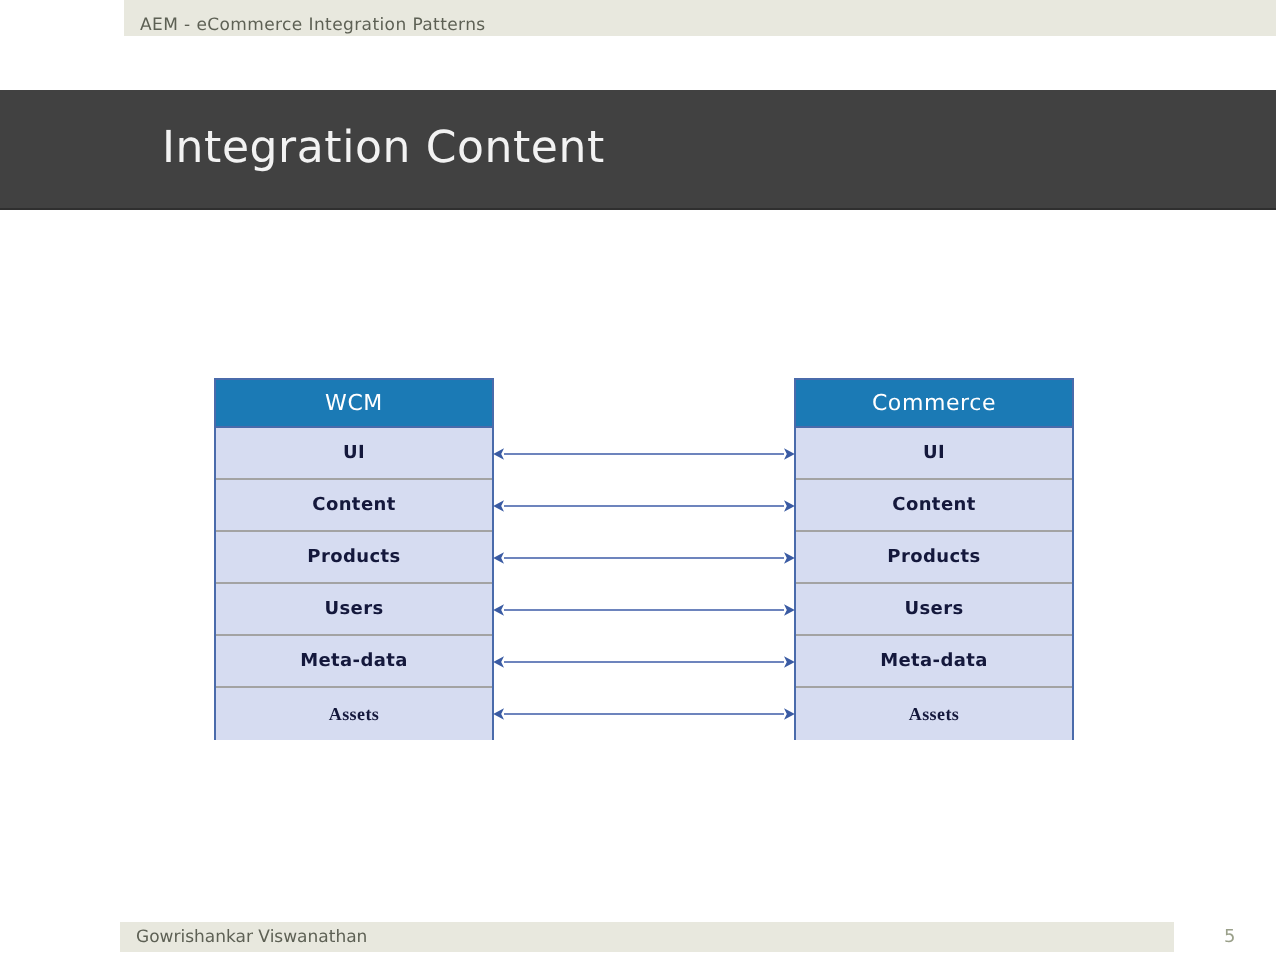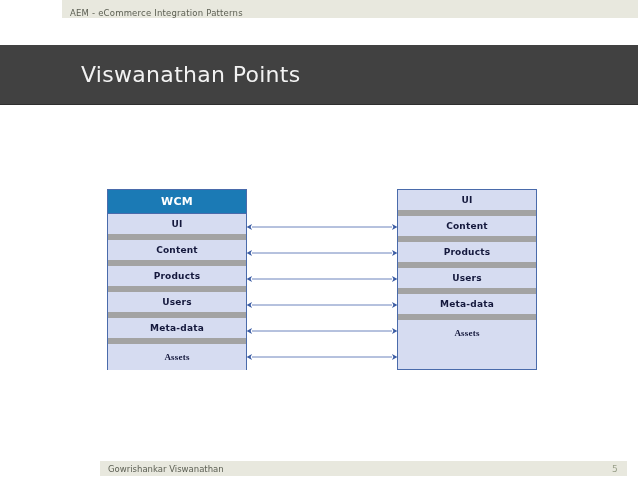--- a/index.html
+++ b/index.html
@@ -62,39 +62,39 @@
     background: #d6dcf1;
   }
   .stack-wcm  { left: 107px; top: 189px; width: 140px; height: 181px; }
   .stack-com  { left: 397px; top: 189px; width: 140px; height: 181px; }
 
   .stack-title {
     height: 24px;
     background: #1b7ab5;
     color: #ffffff;
     font-size: 11px;
-    font-weight: bold;
+    font-weight: normal;
     display: flex;
     align-items: center;
     justify-content: center;
     box-sizing: border-box;
     border-bottom: 1px solid #4a6bab;
     letter-spacing: 0.3px;
   }
   .stack-row {
     height: 26px;
     background: #d6dcf1;
     color: #14183c;
     font-size: 9px;
     font-weight: bold;
     display: flex;
     align-items: center;
     justify-content: center;
     box-sizing: border-box;
-    border-bottom: 6px solid #a3a3a3;
+    border-bottom: 1px solid #a3a3a3;
     letter-spacing: 0.2px;
   }
   .stack-row:last-child { border-bottom: none; font-family: Liberation Serif, serif; }
 
   
   .connectors {
     position: absolute;
     left: 246px;
     top: 189px;
     width: 152px;
@@ -105,21 +105,20 @@
   
   .slide-footer {
     position: absolute;
     left: 60px;
     top: 461px;
     width: 527px;
     height: 15px;
     background: #e8e8de;
     display: flex;
     align-items: center;
-    margin-left: 40px;
   }
   .slide-footer-text {
     font-size: 8.5px;
     color: #5d6054;
     padding-left: 8px;
     white-space: nowrap;
   }
   .page-number {
     position: absolute;
     left: 612px;
@@ -134,34 +133,35 @@
   }
 </style>
 </head>
 <body>
 
 <div class="slide-header">
   <span class="slide-header-text">AEM - eCommerce Integration Patterns</span>
 </div>
 
 <div class="title-banner">
-  <span class="title-text">Viswanathan Points</span>
+  <span class="title-text">Integration Content</span>
 </div>
 
 <div class="stack stack-wcm">
   <div class="stack-title">WCM</div>
   <div class="stack-row">UI</div>
   <div class="stack-row">Content</div>
   <div class="stack-row">Products</div>
   <div class="stack-row">Users</div>
   <div class="stack-row">Meta-data</div>
   <div class="stack-row">Assets</div>
 </div>
 
 <div class="stack stack-com">
+  <div class="stack-title">Commerce</div>
   <div class="stack-row">UI</div>
   <div class="stack-row">Content</div>
   <div class="stack-row">Products</div>
   <div class="stack-row">Users</div>
   <div class="stack-row">Meta-data</div>
   <div class="stack-row">Assets</div>
 </div>
 
 <div class="connectors">
   <svg width="152" height="181" viewBox="0 0 152 181">

